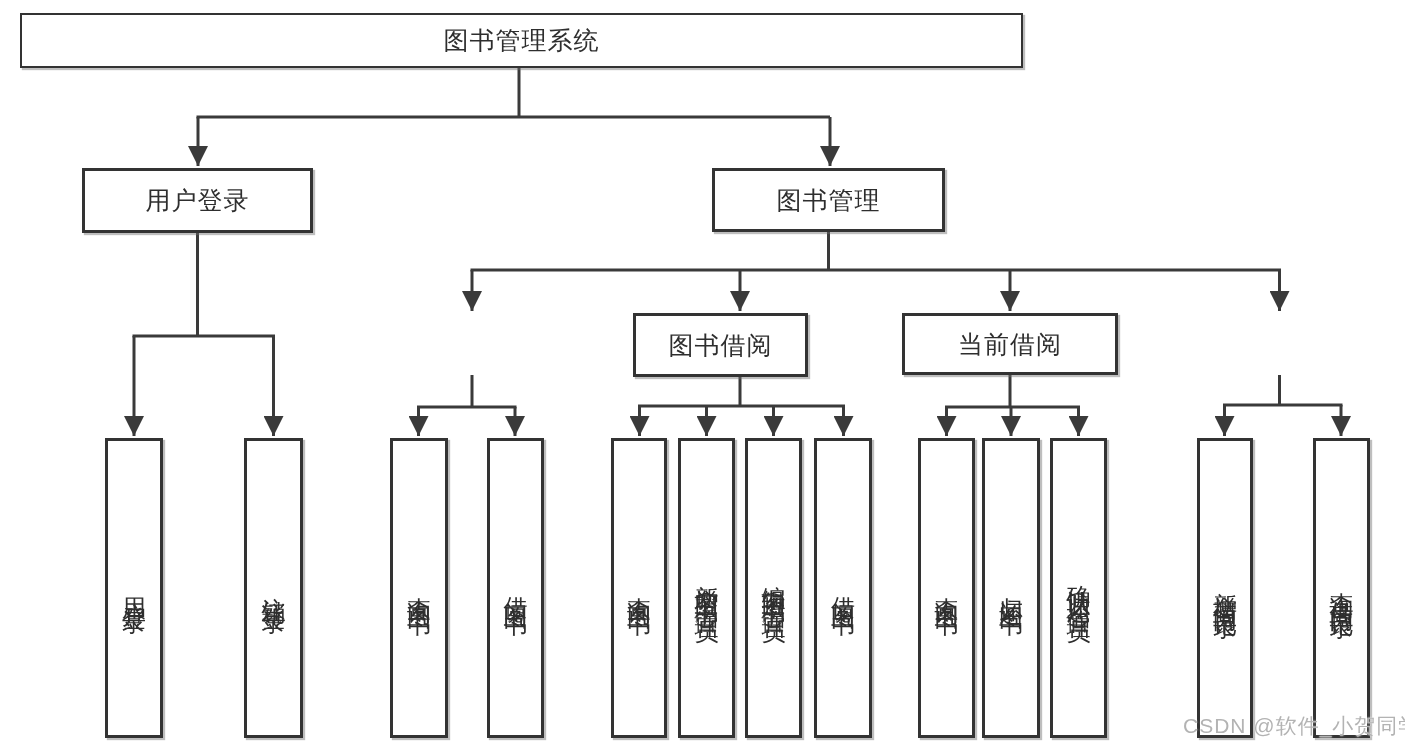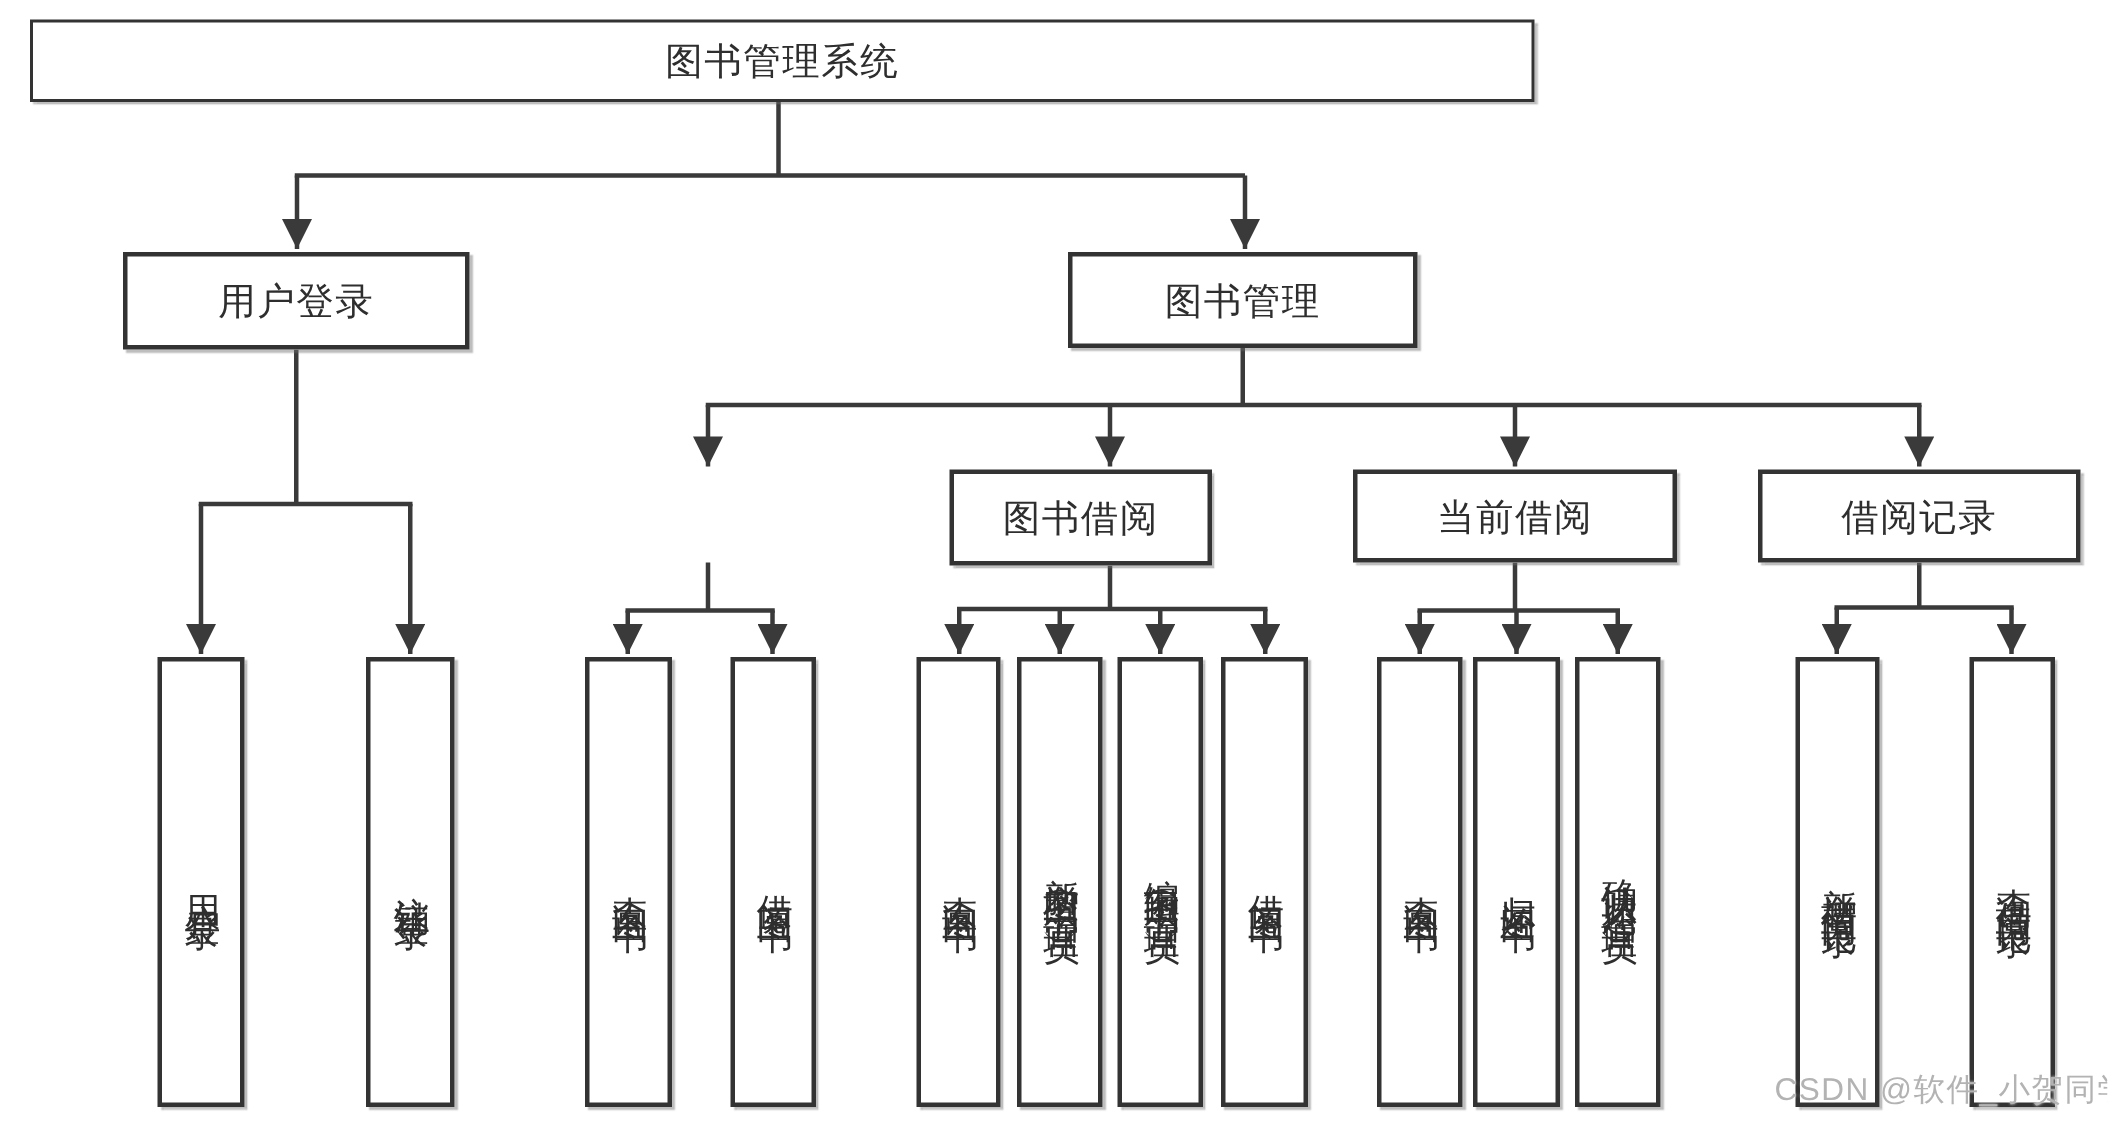--- a/index.html
+++ b/index.html
@@ -116,23 +116,20 @@
   <div class="node h" style="left:712px;top:168px;width:233px;height:64px">
     <span>图书管理</span>
   </div>
 
   <div class="node h" style="left:633px;top:313px;width:175px;height:64px">
     <span>图书借阅</span>
   </div>
   <div class="node h" style="left:902px;top:313px;width:216px;height:62px">
     <span>当前借阅</span>
   </div>
-  <div class="node h" style="left:1172px;top:313px;width:215px;height:62px">
-    <span>借阅记录</span>
-  </div>
 
   <div class="node v" style="left:105px;top:438px;width:58px;height:300px">
     <span>用户登录</span>
   </div>
   <div class="node v" style="left:244px;top:438px;width:59px;height:300px">
     <span>注销登录</span>
   </div>
 
   <div class="node v" style="left:390px;top:438px;width:58px;height:300px">
     <span>查询图书</span>

